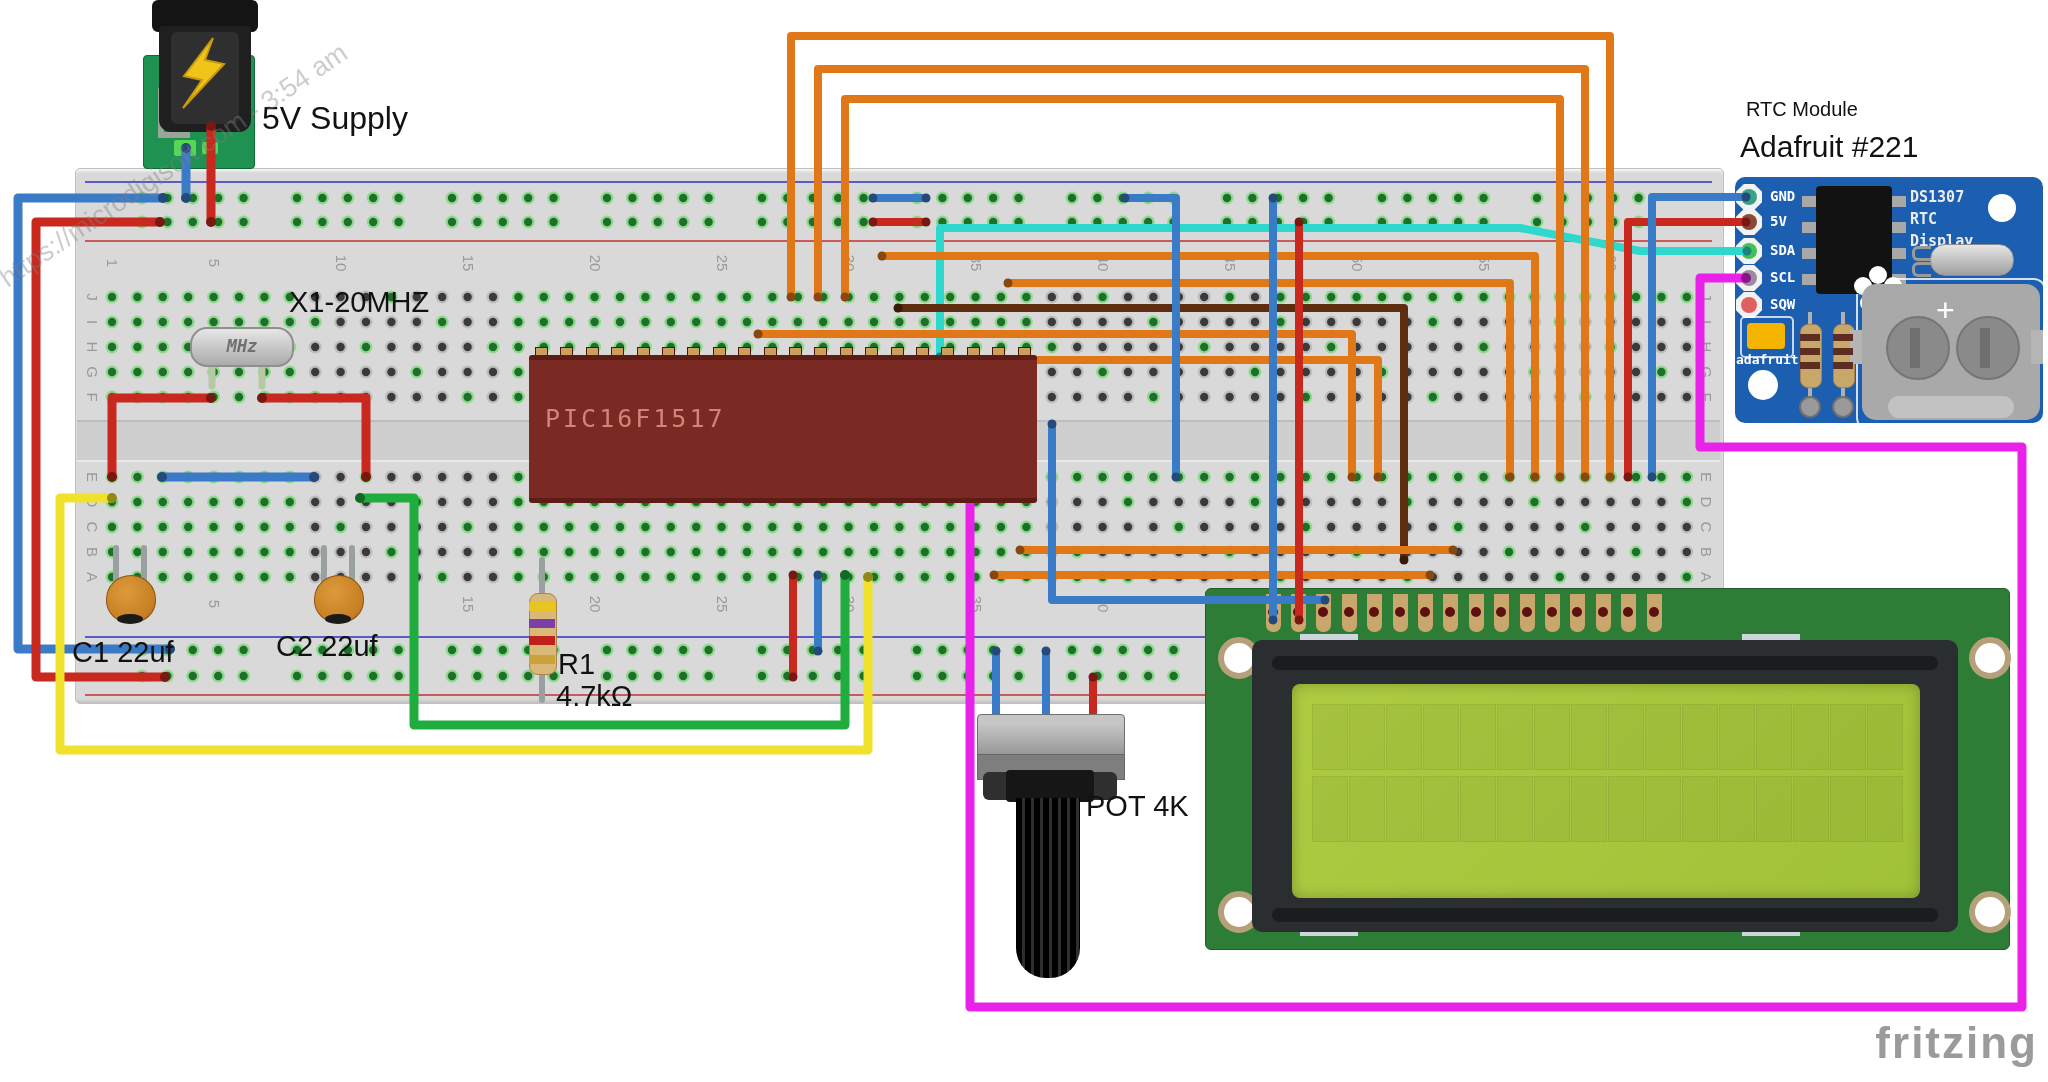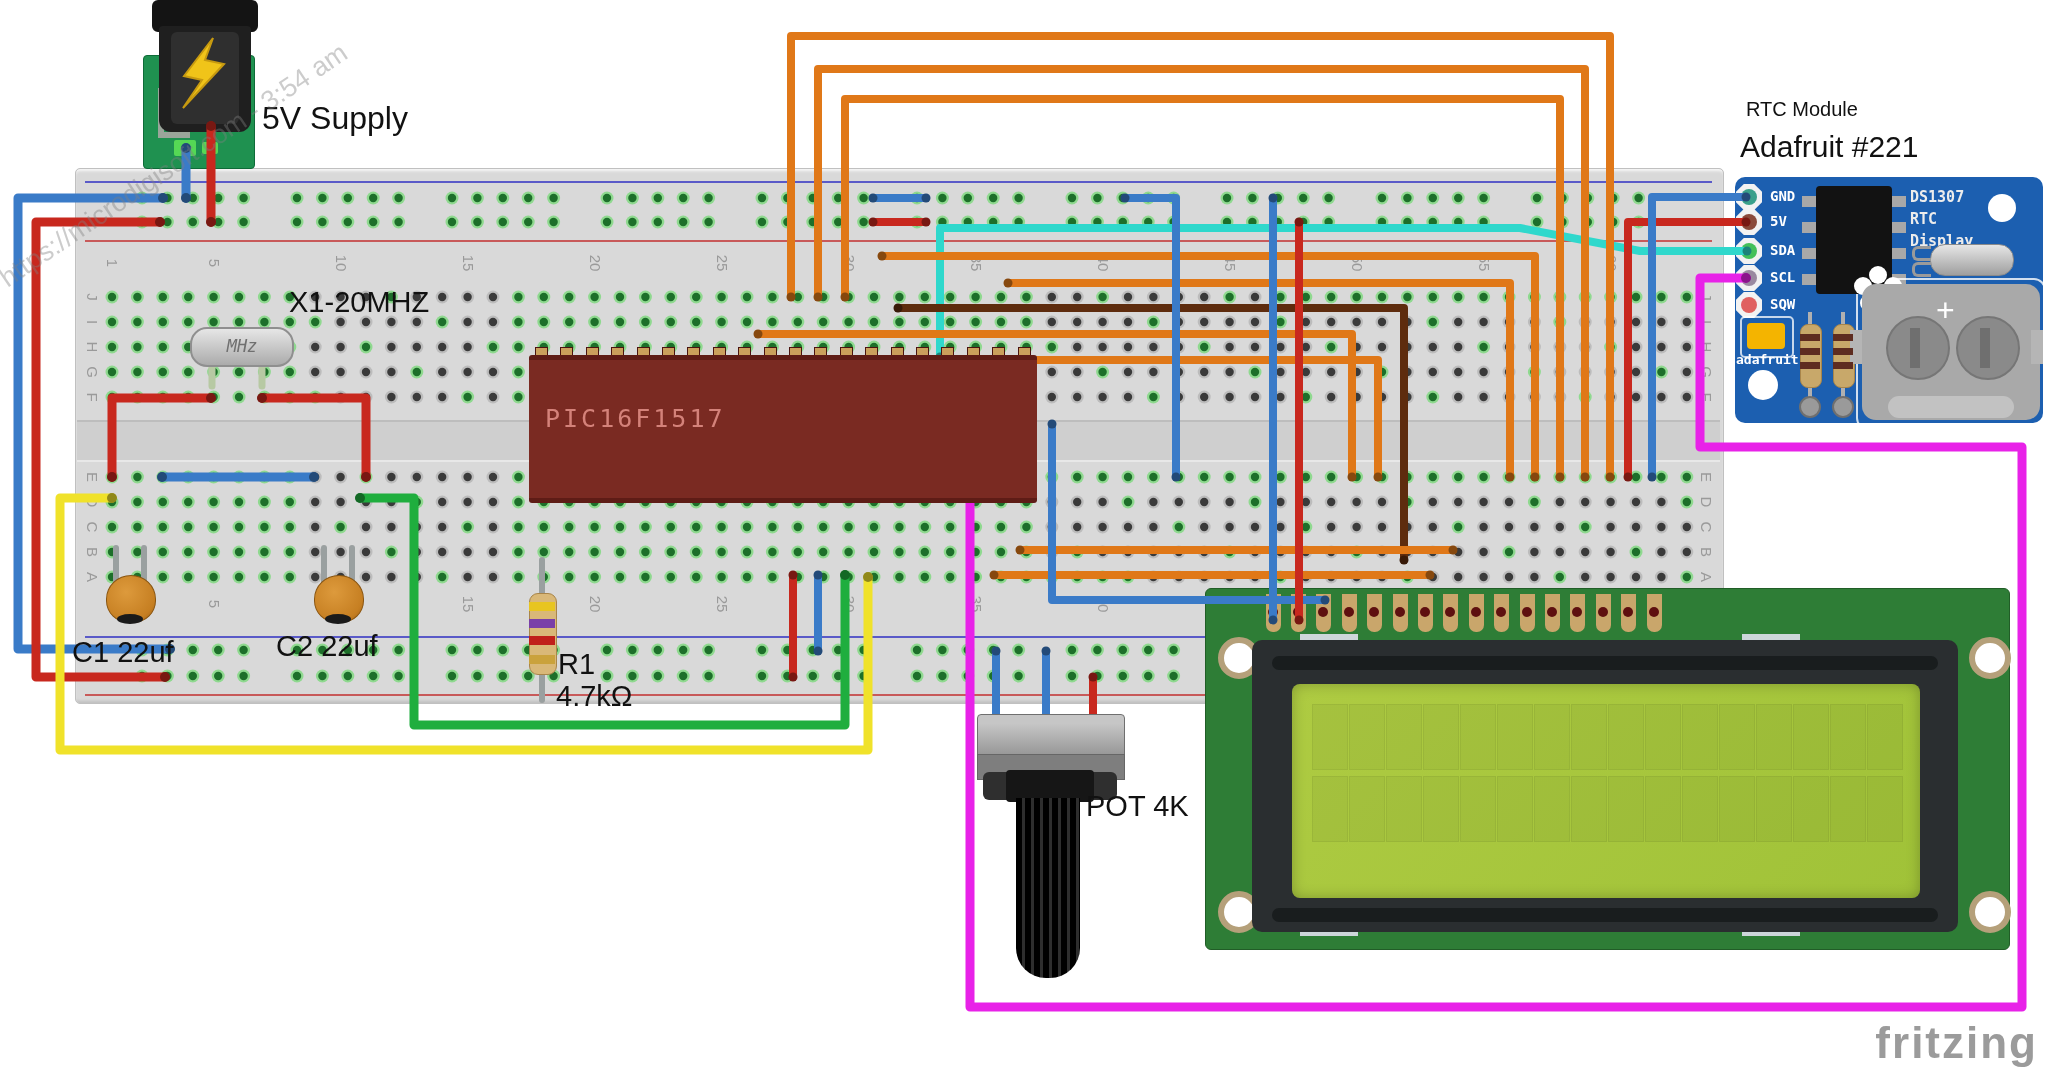--- a/index.html
+++ b/index.html
@@ -11,21 +11,21 @@
               border:1px solid #c0c0c0;border-radius:5px;
               box-shadow:inset 0 2px 3px rgba(255,255,255,.8), inset 0 -2px 3px rgba(0,0,0,.12);}
   .rail-line{height:2px;z-index:2;}
   #channel{left:77px;top:420px;width:1643px;height:38px;background:#cfcfcf;z-index:2;
            border-top:2px solid #bdbdbd;border-bottom:2px solid #e8e8e8;}
   .bb-label{position:absolute;color:#9a9a9a;font-size:15px;z-index:3;
             transform:translate(-50%,-50%) rotate(90deg);white-space:nowrap;}
   svg.layer{position:absolute;left:0;top:0;}
   #holes{z-index:4;}
   #wiresvg{z-index:30;}
-  .comp{z-index:40;}
+  .comp{z-index:40;font-weight:bold;}
   .lbl{position:absolute;color:#111;z-index:50;white-space:nowrap;}
   
   .z2{z-index:10;}
   
   #ic-body{left:529px;top:355px;width:508px;height:138px;background:#7a2a22;
            border-top:5px solid #5e1c16;border-bottom:5px solid #5e1c16;border-radius:3px;}
   #ic-text{left:545px;top:404px;font-family:"DejaVu Sans Mono",monospace;font-size:25px;
            letter-spacing:3px;color:#d4827a;z-index:41;}
   .ic-pin{position:absolute;width:11px;height:13px;background:#caa05c;border:1px solid #4a1410;}
   

